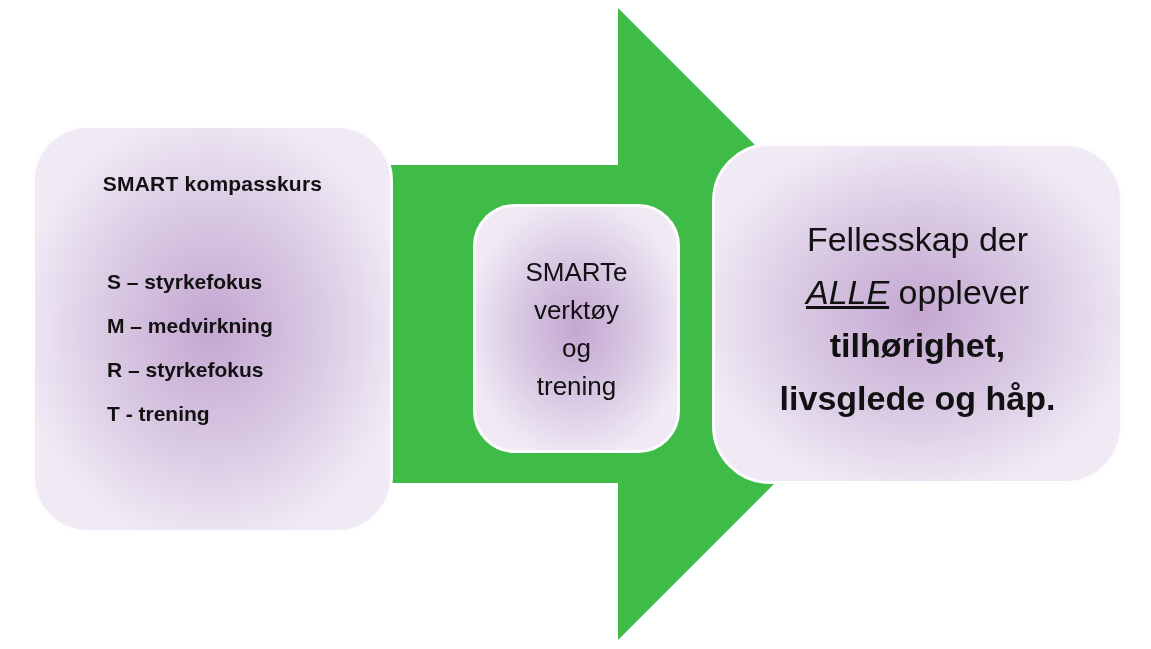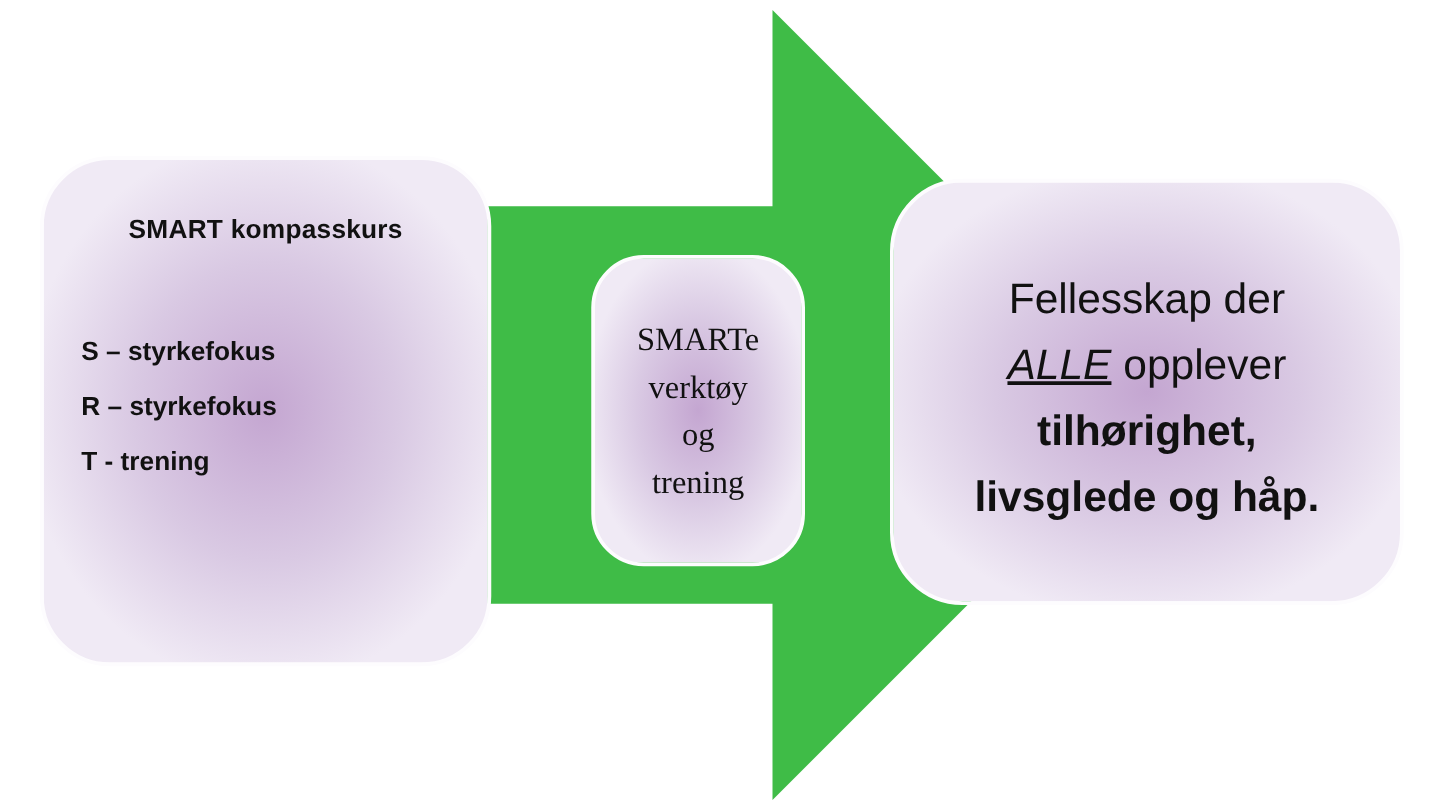--- a/index.html
+++ b/index.html
@@ -47,37 +47,37 @@
   .left-box .box-title {
     font-size: 21px;
     font-weight: bold;
     text-align: center;
     letter-spacing: 0.2px;
   }
   .smart-list {
     list-style: none;
     margin-top: 64px;
     padding-left: 4px;
+    margin-left: 42px;
   }
   .smart-list li {
     font-size: 21px;
     font-weight: bold;
     line-height: 44px;
     white-space: nowrap;
   }
   .mid-box {
     left: 473px; top: 204px;
-    width: 171px; height: 249px;
+    width: 207px; height: 249px;
     border-radius: 42px;
     display: flex;
     flex-direction: column;
     align-items: center;
     justify-content: center;
     text-align: center;
-    font-family: Liberation Serif, serif;
   }
   .mid-box .mid-line {
     font-size: 26px;
     line-height: 38px;
     white-space: nowrap;
   }
   .right-box {
     left: 712px; top: 143px;
     width: 411px; height: 341px;
     border-radius: 58px;
@@ -106,20 +106,21 @@
 <div class="canvas">
 
   <svg class="arrow-svg" viewBox="0 0 1151 649" aria-hidden="true">
     <polygon points="390,165 618,165 618,8 934,324 618,640 618,483 390,483" style="fill: var(--arrow-green);"></polygon>
   </svg>
 
   <div class="gbox left-box">
     <div class="box-title">SMART kompasskurs</div>
     <ul class="smart-list">
       <li>S – styrkefokus</li>
+      <li>M – medvirkning</li>
       <li>R – styrkefokus</li>
       <li>T - trening</li>
     </ul>
   </div>
 
   <div class="gbox mid-box">
     <div class="mid-line">SMARTe</div>
     <div class="mid-line">verktøy</div>
     <div class="mid-line">og</div>
     <div class="mid-line">trening</div>

